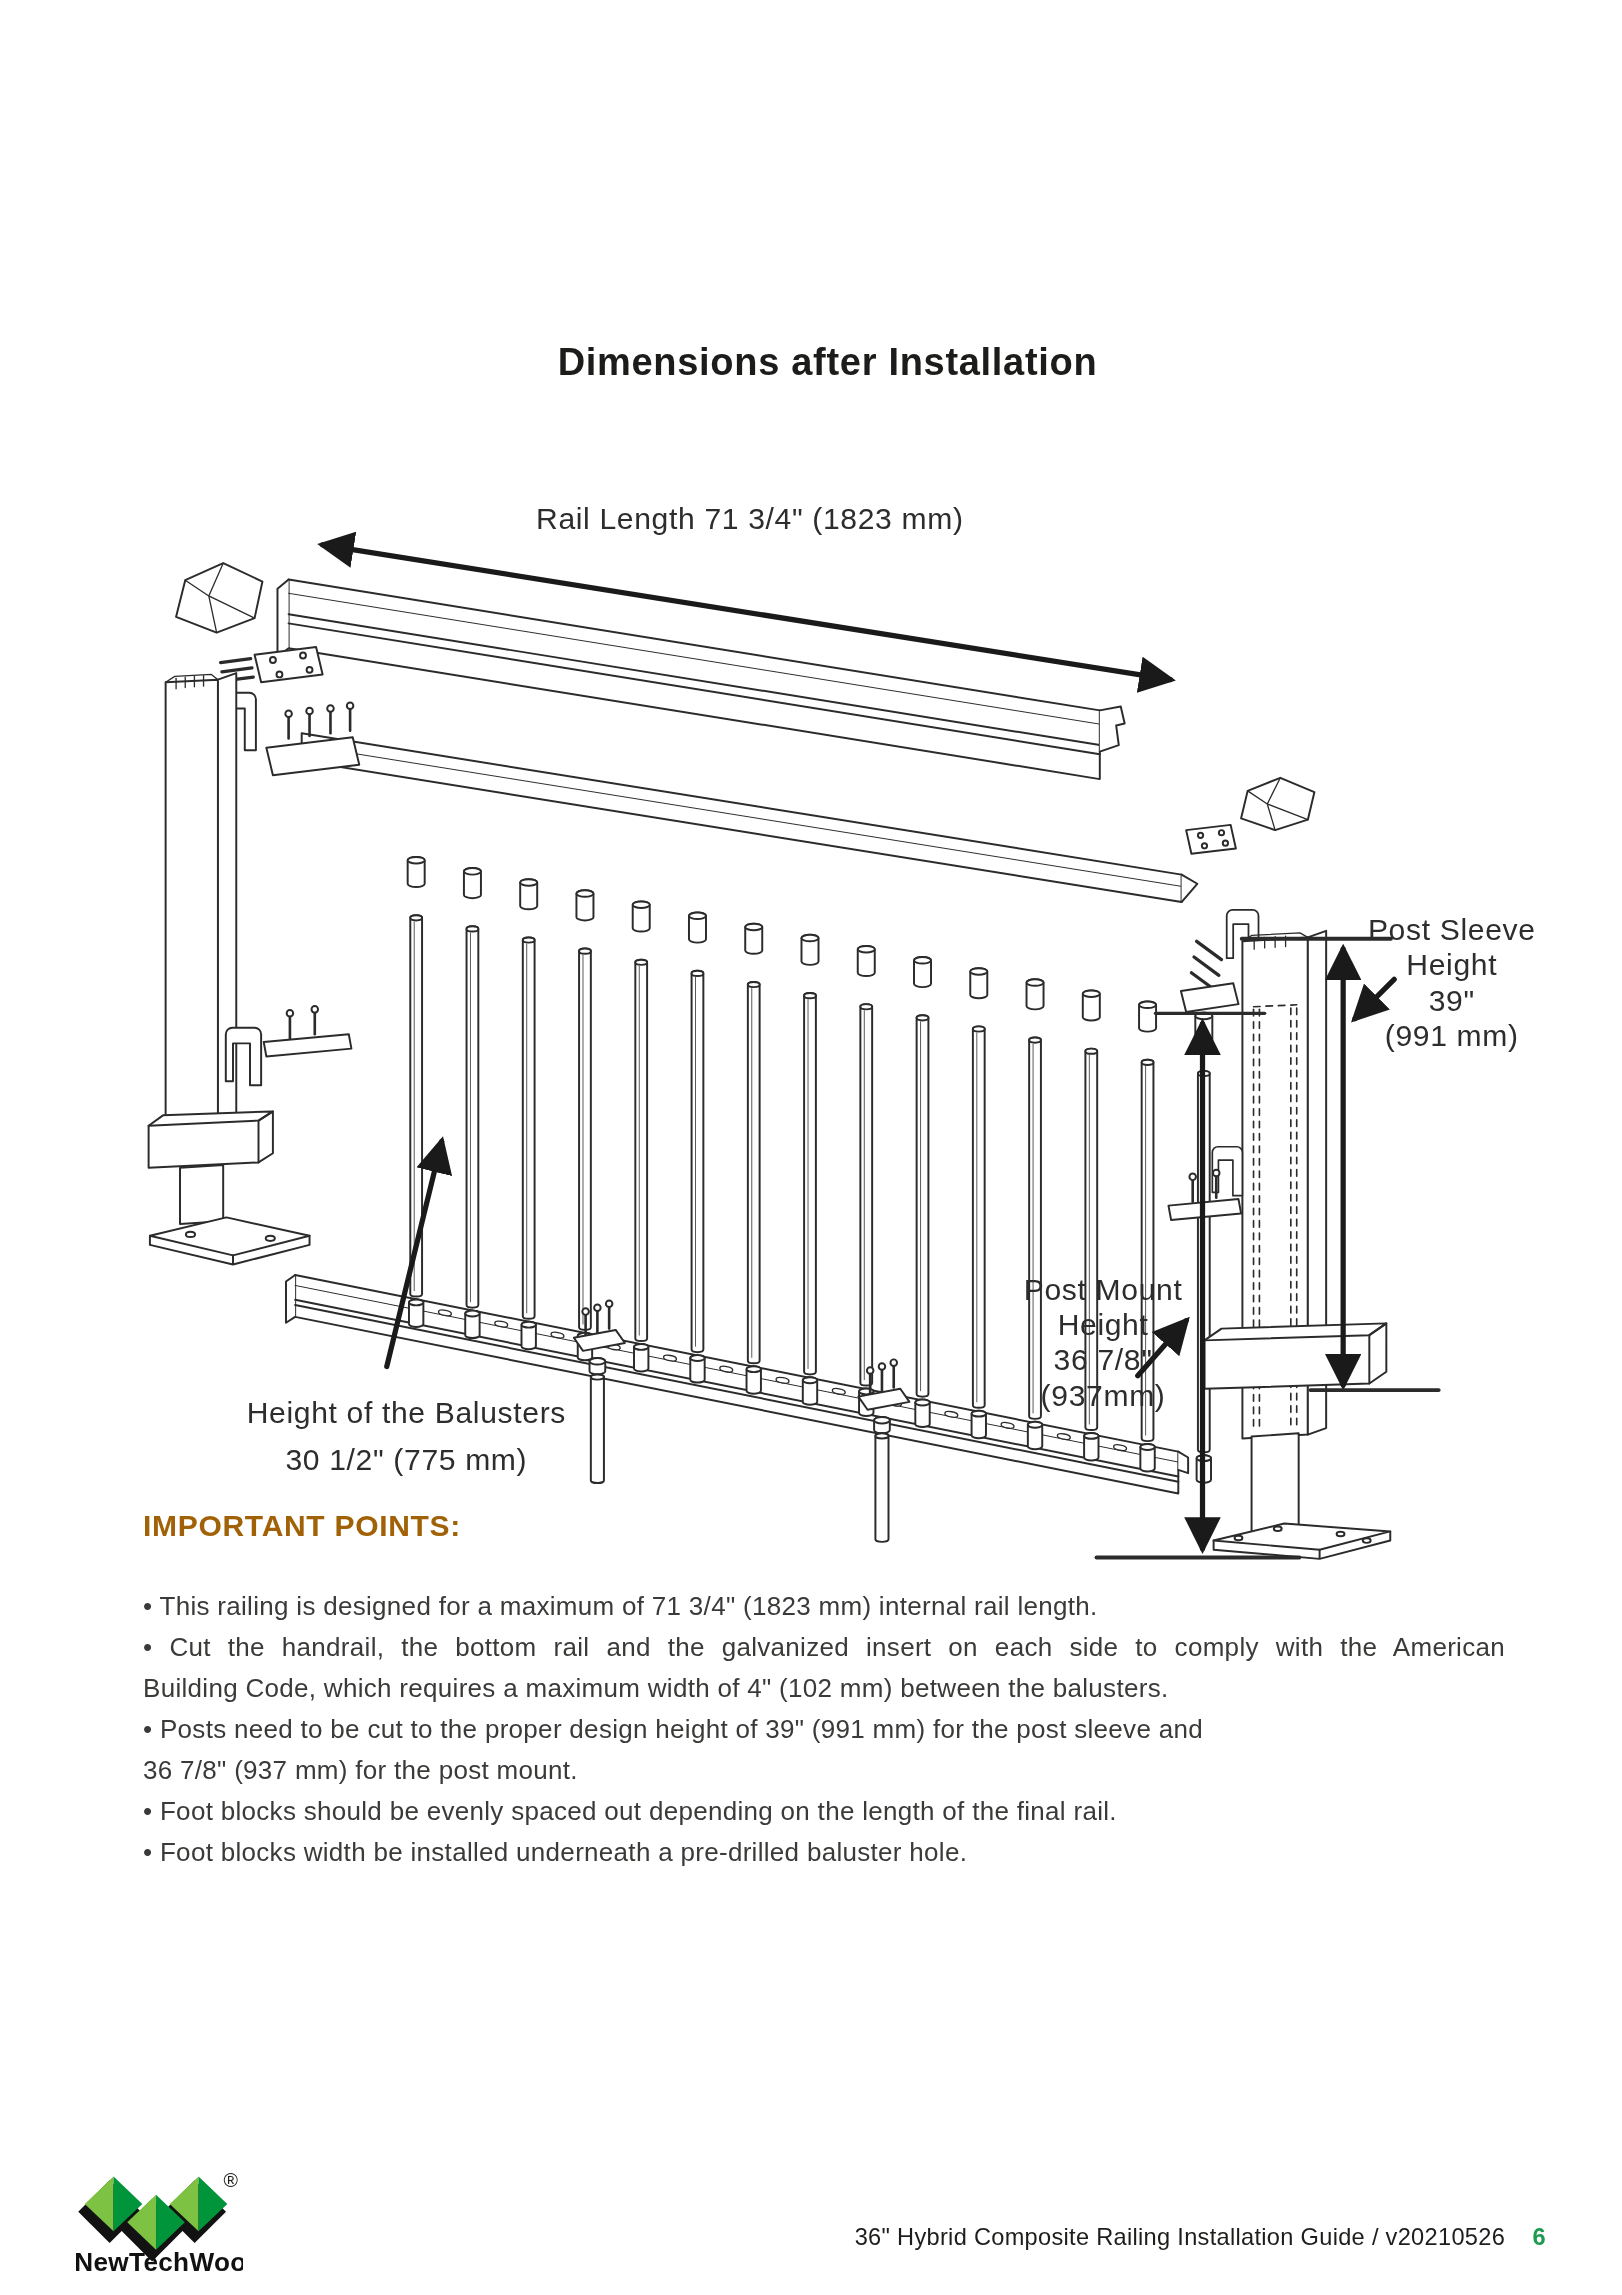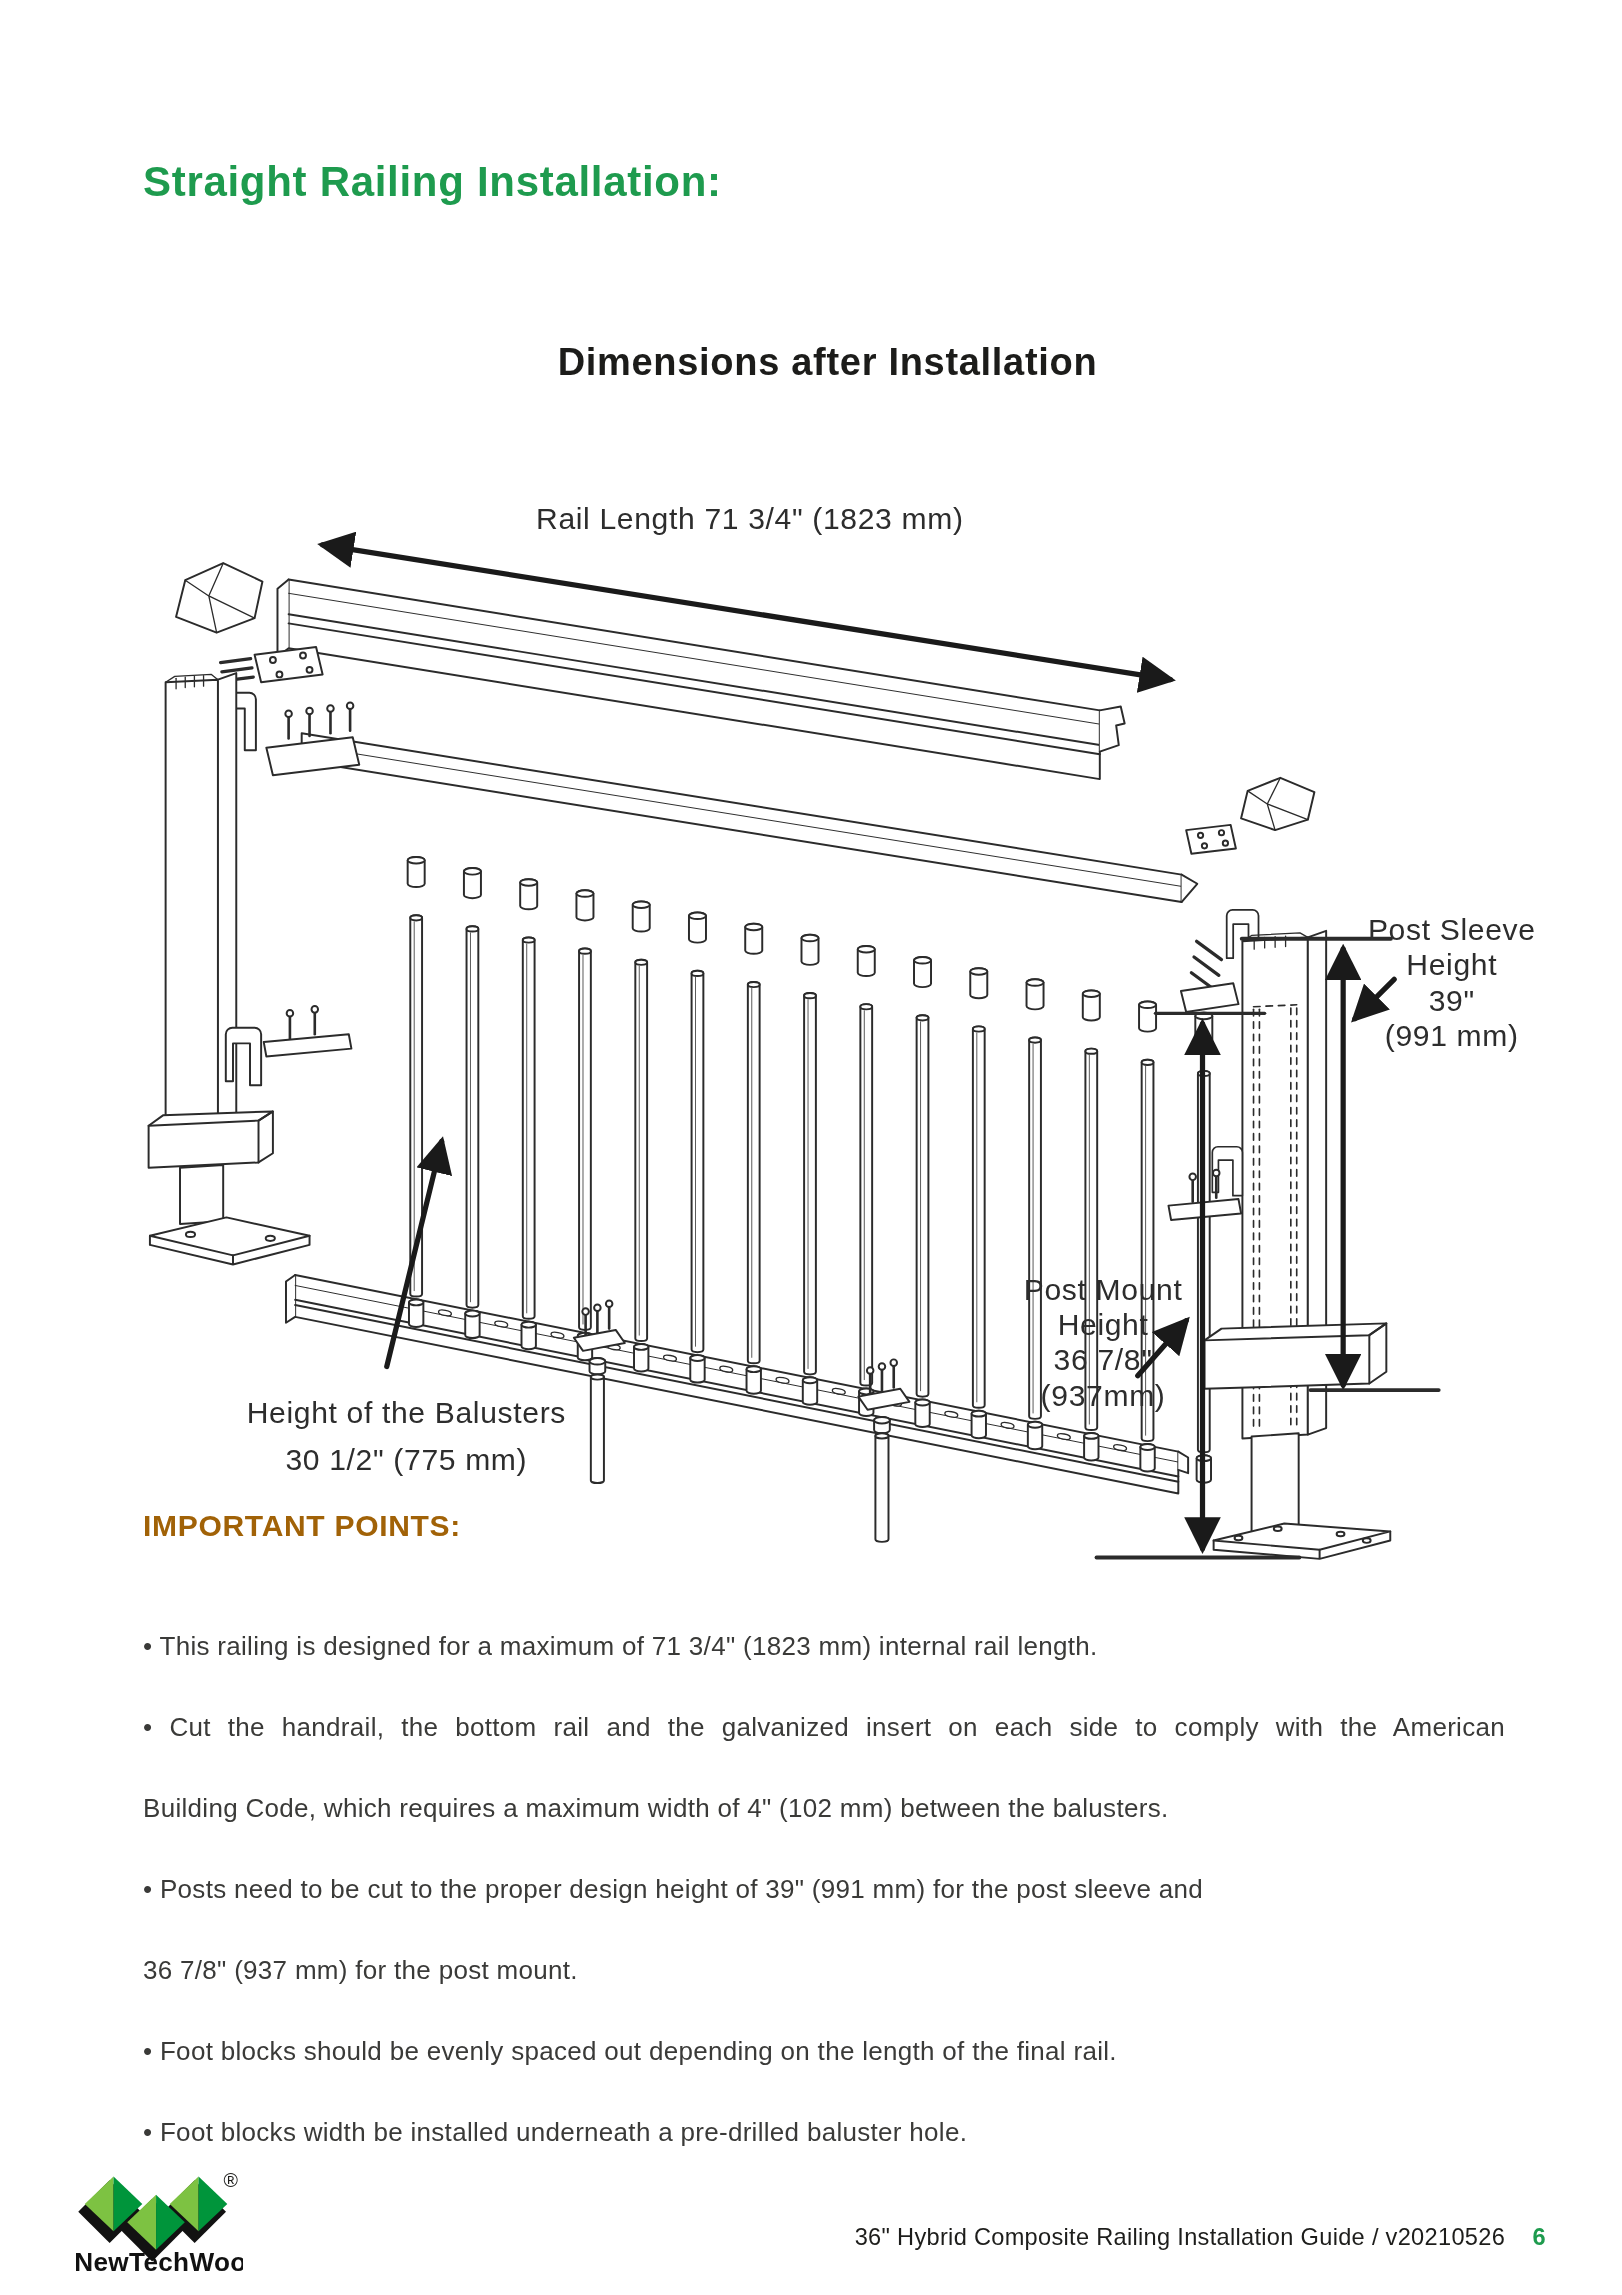--- a/index.html
+++ b/index.html
@@ -19,36 +19,35 @@
   .diagram text{font-family:"Liberation Sans",sans-serif;font-size:46px;fill:#2d2d2d;letter-spacing:1px;}
   .ip-heading{
     position:absolute;left:143px;top:1509px;margin:0;
     font-size:30px;font-weight:700;letter-spacing:0.7px;color:#a16207;
   }
   .points{
     position:absolute;left:143px;top:1586px;width:1362px;
     font-size:26px;color:#3a3a38;letter-spacing:0.3px;
   }
   .points p{margin:0;line-height:41px;}
-  .bl{display:block;margin-top:40px;}
+  .bl{display:block;}
   .j{text-align:justify;text-align-last:justify;}
   .logo{position:absolute;left:73px;top:2171px;}
   .logo text{font-family:"Liberation Sans",sans-serif;}
   .footer-line{
     position:absolute;right:77px;top:2224px;
     font-size:23.6px;color:#1d1d1b;letter-spacing:0.3px;white-space:nowrap;
   }
   .footer-line .pagenum{color:#1e9b4e;font-weight:700;margin-left:27.5px;}
 </style>
 </head>
 <body>
 
 <div class="page">
 
-  <h1 class="title">Straight Railing Installation:</h1>
   <h2 class="subtitle">Dimensions after Installation</h2>
 
   <svg class="diagram" width="1453" height="1171" viewBox="0 0 2220 1790" fill="none" stroke="#2b2b2b" stroke-width="3" stroke-linejoin="round" stroke-linecap="round">
     <defs>
       <marker id="ah" viewBox="0 0 10 10" refX="8.5" refY="5" markerWidth="7" markerHeight="7" orient="auto-start-reverse">
         <path d="M0,0 L10,5 L0,10 z" fill="#1a1a1a" stroke="none"></path>
       </marker>
       <g id="bal">
         <path d="M-13,-88 a13,5 0 1 1 26,0 v36 a13,5 0 1 1 -26,0 z" fill="#fff"></path>
         <ellipse cx="0" cy="-88" rx="13" ry="5" fill="#fff"></ellipse>

